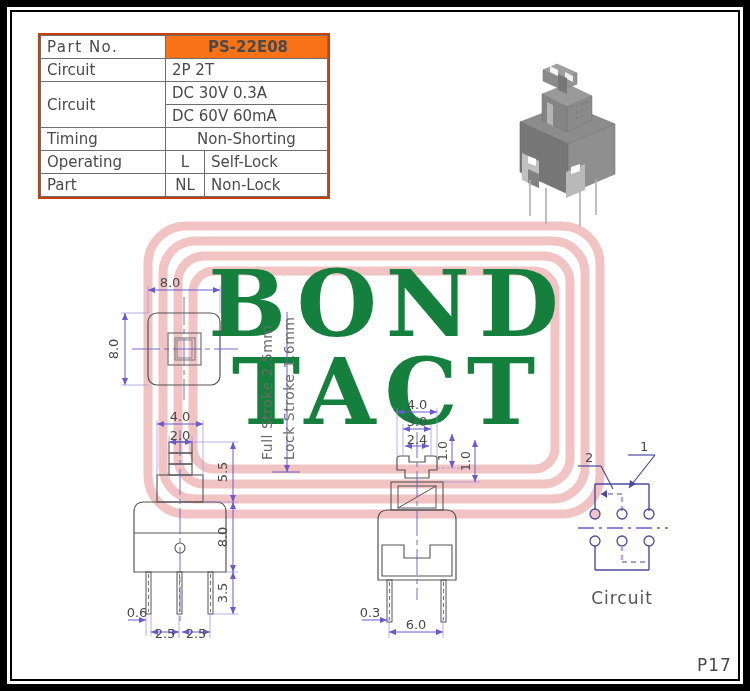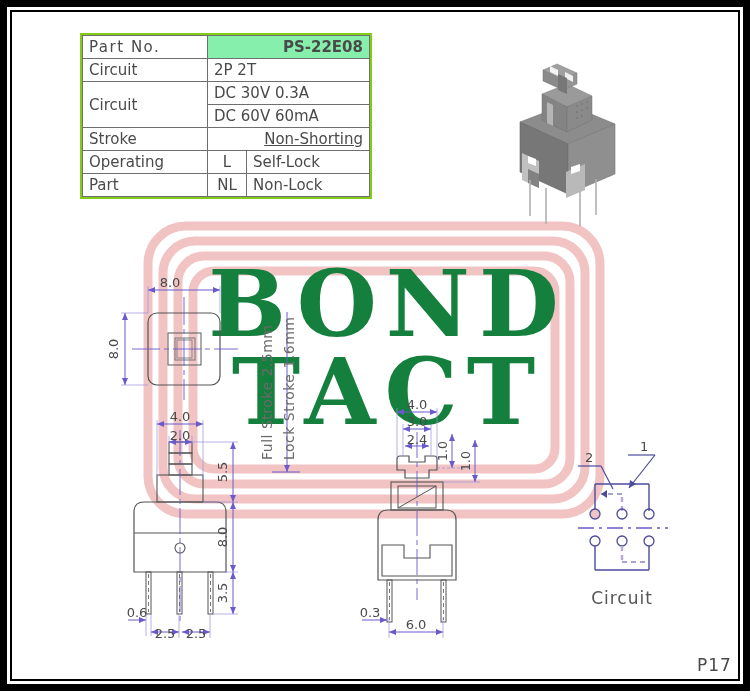--- a/index.html
+++ b/index.html
@@ -19,31 +19,31 @@
              pointer-events:none;}
   #wm-text{position:absolute;left:178px;top:260px;width:420px;
            text-align:center;color:#15803d;
            font-family:"DejaVu Serif","Liberation Serif",serif;
            font-weight:700;line-height:0.96;}
   #wm-text .l1{display:block;font-size:92px;letter-spacing:9px;}
   #wm-text .l2{display:block;font-size:92px;letter-spacing:9px;}
 
   
   #spec-table{position:absolute;left:38px;top:33px;width:292px;
-              border:2px solid #84cc16;background:#fff;box-sizing:border-box;margin-left:42px;}
+              border:2px solid #c2410c;background:#fff;box-sizing:border-box;}
   #spec-table table{border-collapse:collapse;width:100%;}
   #spec-table td{border:1px solid #6f6f6f;color:#4a4a4a;
                  font-size:15px;padding:2px 6px;
                  font-family:"DejaVu Sans","Liberation Sans",sans-serif;
                  white-space:nowrap;}
   .cell-label{width:112px;}
   .cell-part-no{font-size:19px;letter-spacing:1.5px;color:#4a4a4a;}
-  .cell-part-val{background:#86efac;color:#111;font-weight:bold;
-                 font-size:21px;letter-spacing:0px;text-align:right;padding-left:9px !important;}
-  .cell-center{text-align:right;text-decoration:underline;}
+  .cell-part-val{background:#f97316;color:#111;font-weight:bold;
+                 font-size:21px;letter-spacing:0px;text-align:center;padding-left:9px !important;}
+  .cell-center{text-align:center;}
   .cell-narrow{width:26px;text-align:center;}
 
   
   #render-3d{position:absolute;left:495px;top:52px;width:140px;height:175px;}
 
   
   .svg-layer{position:absolute;left:0;top:0;width:750px;height:691px;}
 
   
   #page-number{position:absolute;left:697px;top:655px;font-size:17px;
@@ -350,21 +350,21 @@
         <td colspan="2">2P  2T</td>
       </tr>
       <tr>
         <td class="cell-label" rowspan="2">Circuit</td>
         <td colspan="2">DC  30V  0.3A</td>
       </tr>
       <tr>
         <td colspan="2">DC  60V  60mA</td>
       </tr>
       <tr>
-        <td class="cell-label">Stroke</td>
+        <td class="cell-label">Timing</td>
         <td class="cell-center" colspan="2">Non-Shorting</td>
       </tr>
       <tr>
         <td class="cell-label">Operating</td>
         <td class="cell-narrow">L</td>
         <td>Self-Lock</td>
       </tr>
       <tr>
         <td class="cell-label">Part</td>
         <td class="cell-narrow">NL</td>

